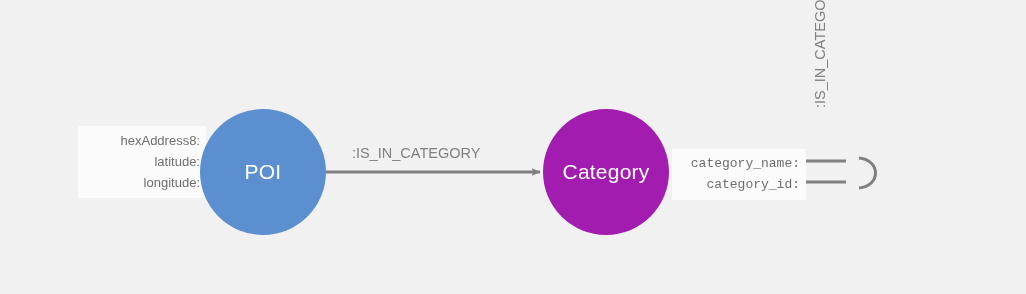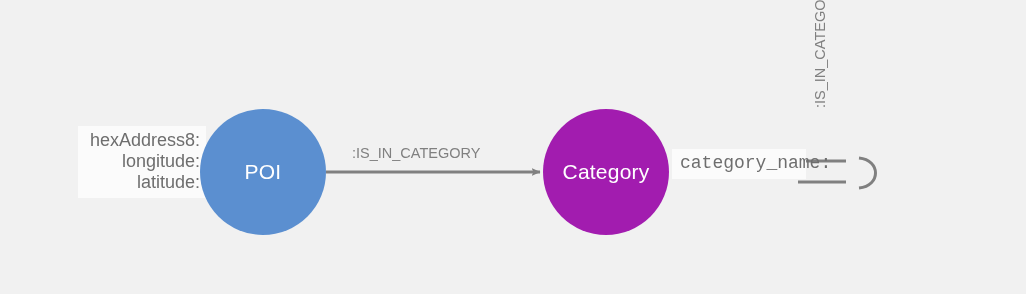--- a/index.html
+++ b/index.html
@@ -41,21 +41,21 @@
     top: 109px;
     width: 126px;
     height: 126px;
   }
   .prop-box {
     position: absolute;
     background: #fbfbfb;
     padding: 4px 6px 5px 8px;
     text-align: right;
     color: #6e6e6e;
-    font-size: 18px;
+    font-size: 13px;
     line-height: 21px;
     z-index: 3;
     white-space: nowrap;
   }
   #props-poi {
     left: 78px;
     top: 126px;
     width: 114px;
   }
   #props-category {
@@ -118,25 +118,26 @@
   <div class="node" id="node-poi" style="background: rgb(91, 143, 208); color: rgb(255, 255, 255);">
     <span>POI</span>
   </div>
 
   <div class="node" id="node-category" style="background: #a21caf; color: rgb(255, 255, 255);">
     <span>Category</span>
   </div>
 
   <div class="prop-box" id="props-poi" style="background: rgb(251, 251, 251); color: rgb(110, 110, 110);">
     <span class="prop-row">hexAddress8:</span>
+    <span class="prop-row">latitude:</span>
     <span class="prop-row">longitude:</span>
-    <span class="prop-row">latitude:</span>
   </div>
 
   <div class="prop-box" id="props-category" style="background: rgb(251, 251, 251); color: rgb(110, 110, 110);">
     <span class="prop-row">category_name:</span>
+    <span class="prop-row">category_id:</span>
   </div>
 
   <div class="edge-label" id="edge-label-main" style="color: rgb(128, 128, 128);">:IS_IN_CATEGORY</div>
 
   <div class="edge-label" id="edge-label-loop" style="color: rgb(128, 128, 128);">:IS_IN_CATEGORY</div>
 
 </div>
 
 </body></html>

